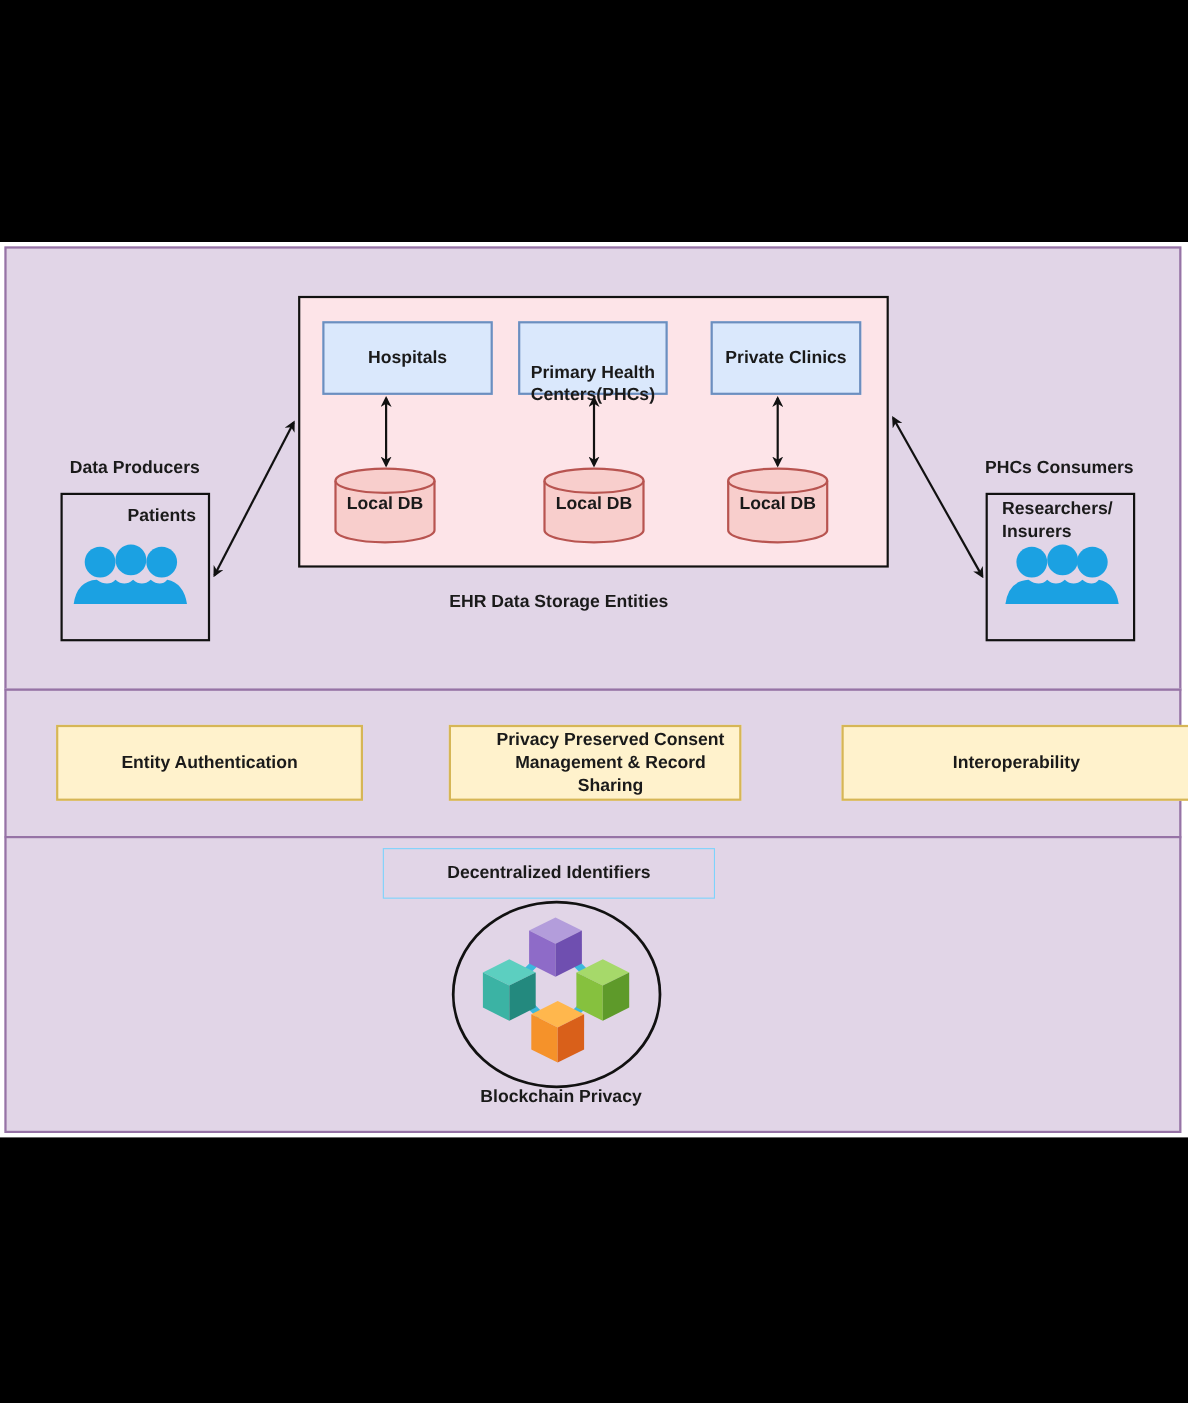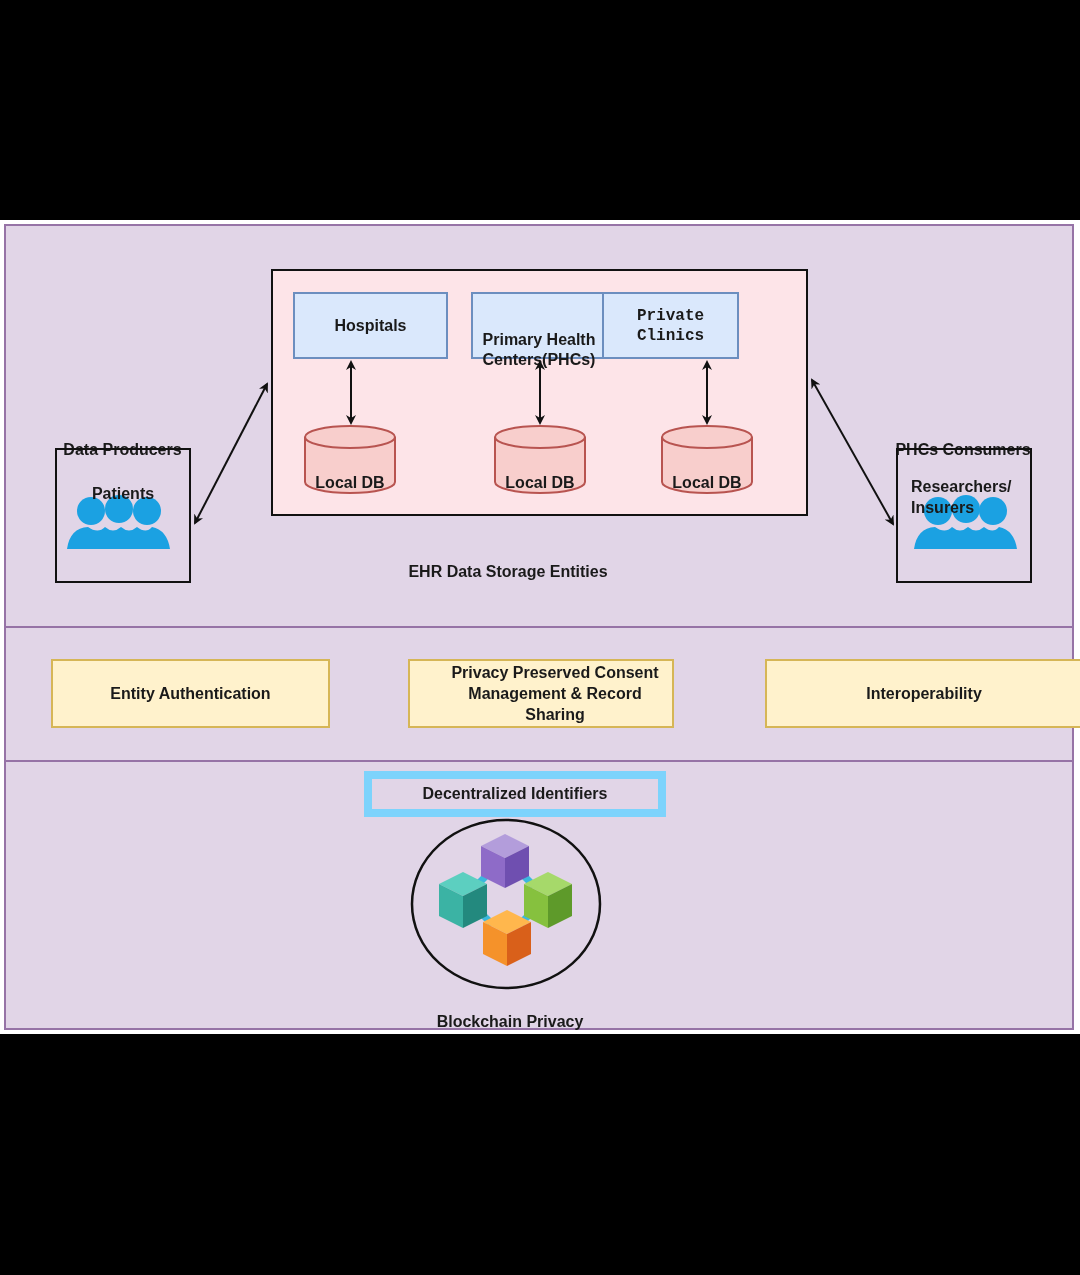--- a/index.html
+++ b/index.html
@@ -3,51 +3,51 @@
   <meta charset="utf-8">
   <style>
     html, body { margin:0; padding:0; }
     body { width:1080px; height:1275px; background:#000; position:relative; overflow:hidden;
            font-family:"Liberation Sans", sans-serif; color:#1a1a1a; }
     .frame { position:absolute; left:0; top:220px; width:1080px; height:814px; background:#fff; }
     .layer { position:absolute; left:4px; width:1070px; background:#e1d5e7; border:2px solid #9673a6; box-sizing:border-box; }
     #layer1 { top:224px; height:404px; }
     #layer2 { top:626px; height:136px; }
     #layer3 { top:760px; height:270px; }
-    .lbl { position:absolute; font-weight:bold; font-size:16px; text-align:center; white-space:nowrap;margin-top:24px; }
+    .lbl { position:absolute; font-weight:bold; font-size:16px; text-align:center; white-space:nowrap; }
     .ehr { position:absolute; left:271px; top:269px; width:537px; height:247px; background:#fde4e8; border:2px solid #111; box-sizing:border-box; }
     .inst { position:absolute; background:#dae8fc; border:2px solid #6c8ebf; box-sizing:border-box;
             display:flex; align-items:center; justify-content:center; text-align:center;
             font-weight:bold; font-size:16px; line-height:20px; }
     .actor { position:absolute; border:2px solid #111; box-sizing:border-box; }
     .feat { position:absolute; background:#fff2cc; border:2px solid #d6b656; box-sizing:border-box;
             display:flex; align-items:center; justify-content:center; text-align:center;
             font-weight:bold; font-size:16px; line-height:21px; }
-    .did { position:absolute; left:364px; top:771px; width:302px; height:46px; border:8px solid #7dd3fc; box-sizing:border-box;
+    .did { position:absolute; left:348px; top:771px; width:302px; height:46px; border:1px solid #7dd3fc; box-sizing:border-box;
            display:flex; align-items:center; justify-content:center; font-weight:bold; font-size:16px; }
     svg.overlay { position:absolute; left:0; top:0; pointer-events:none; }
   </style>
 </head>
 <body>
 
 <div class="frame"></div>
 
 <div class="layer" id="layer1"></div>
 <div class="layer" id="layer2"></div>
 <div class="layer" id="layer3"></div>
 
 <div class="ehr"></div>
 
 <div class="inst" style="left:293px;top:292px;width:155px;height:67px;">
   <span>Hospitals</span>
 </div>
 <div class="inst" style="left:471px;top:292px;width:136px;height:67px;">
   <span style="display:block;width:120px;margin-top:48px;">Primary Health Centers(PHCs)</span>
 </div>
-<div class="inst" style="left:602px;top:292px;width:137px;height:67px;font-family:Liberation Mono, monospace;">
+<div class="inst" style="left:646px;top:292px;width:137px;height:67px;">
   <span>Private Clinics</span>
 </div>
 
 <svg class="overlay" width="1080" height="1275">
   <defs>
     <marker id="ah" markerWidth="10" markerHeight="10" refX="8" refY="5" orient="auto-start-reverse" markerUnits="userSpaceOnUse">
       <path d="M0,0 L10,5 L0,10 L3,5 Z" fill="#111"></path>
     </marker>
   </defs>
   <g>
@@ -111,21 +111,21 @@
 </svg>
 
 <span class="lbl" style="left:305px;top:450px;width:90px;">Local DB</span>
 <span class="lbl" style="left:495px;top:450px;width:90px;">Local DB</span>
 <span class="lbl" style="left:662px;top:450px;width:90px;">Local DB</span>
 
 <span class="lbl" style="left:350px;top:539px;width:316px;">EHR Data Storage Entities</span>
 
 <span class="lbl" style="left:40px;top:417px;width:165px;">Data Producers</span>
 <div class="actor" style="left:55px;top:448px;width:136px;height:135px;"></div>
-<span class="lbl" style="left:55px;top:461px;width:136px;">Patients</span>
+<span class="lbl" style="left:55px;top:461px;width:136px;padding-left:24px;">Patients</span>
 
 <span class="lbl" style="left:880px;top:417px;width:166px;">PHCs Consumers</span>
 <div class="actor" style="left:896px;top:448px;width:136px;height:135px;"></div>
 <span class="lbl" style="left:911px;top:452px;width:120px;text-align:left;white-space:pre-line;line-height:21px;">Researchers/
 Insurers</span>
 
 <div class="feat" style="left:51px;top:659px;width:279px;height:69px;">
   <span>Entity Authentication</span>
 </div>
 <div class="feat" style="left:408px;top:659px;width:266px;height:69px;padding-left:28px;">

